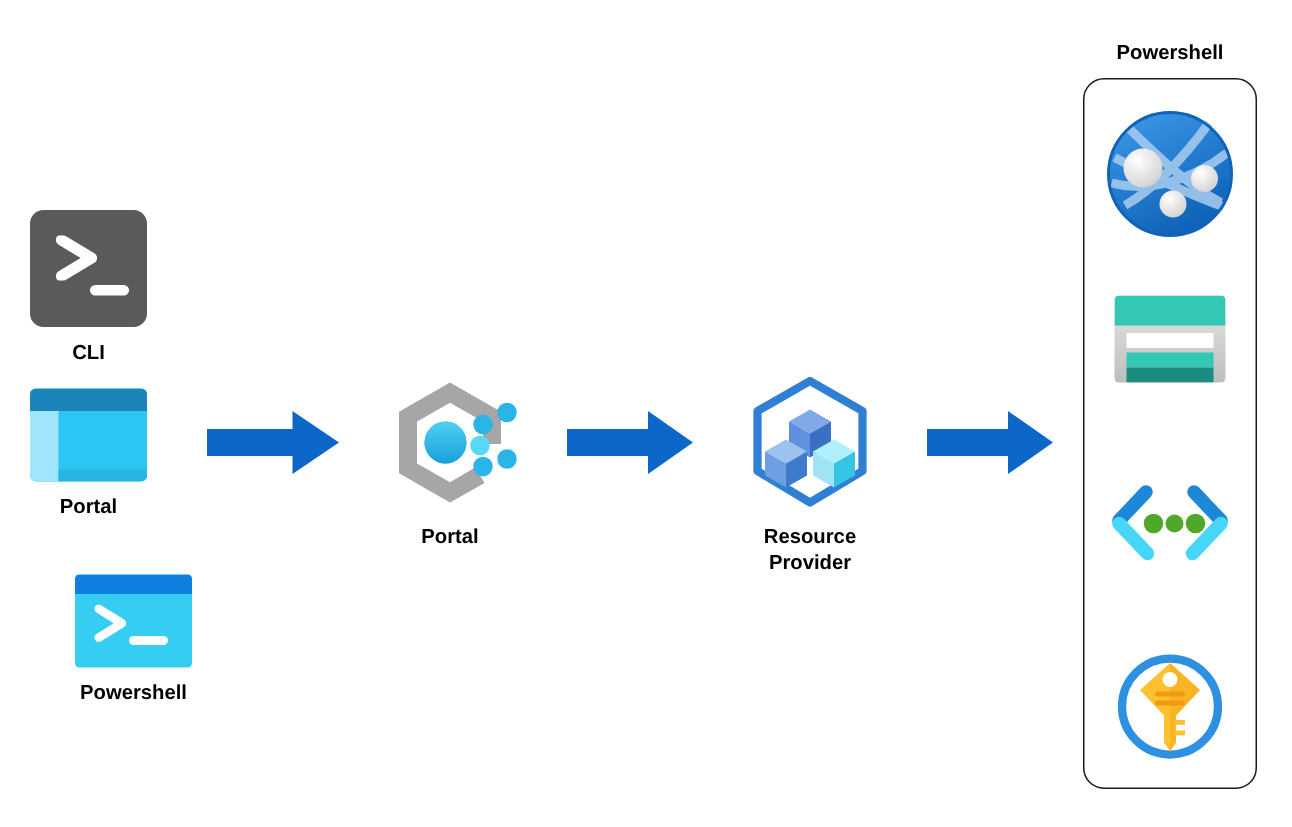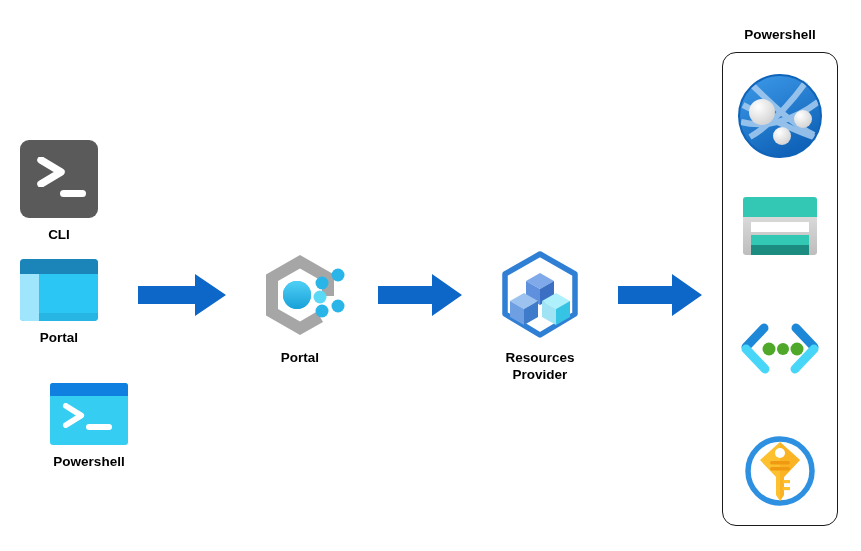--- a/index.html
+++ b/index.html
@@ -256,21 +256,21 @@
     <polygon points="60,32 60,48 46,56 46,40" fill="#3a6fc4"></polygon>
 
     <polygon points="30,44 44,52 30,60 16,52" fill="#9cc3ef"></polygon>
     <polygon points="16,52 30,60 30,76 16,68" fill="#6e9fe2"></polygon>
     <polygon points="44,52 44,68 30,76 30,60" fill="#3f7bcb"></polygon>
 
     <polygon points="62,44 76,52 62,60 48,52" fill="#aef0fb"></polygon>
     <polygon points="48,52 62,60 62,76 48,68" fill="#9fe3f5"></polygon>
     <polygon points="76,52 76,68 62,76 62,60" fill="#35c4e3"></polygon>
   </svg>
-  <div class="node-label">Resources
+  <div class="node-label">Resource
 Provider</div>
 </div>
 
 <svg class="arrow" style="left:618px; top:272px;" width="86" height="46" viewBox="0 0 86 46">
   <polygon points="0,14 54,14 54,2 84,23 54,44 54,32 0,32" fill="#0d67c8"></polygon>
 </svg>
 
 <div class="resources-title">Powershell</div>
 <div class="resources-panel"></div>
 

